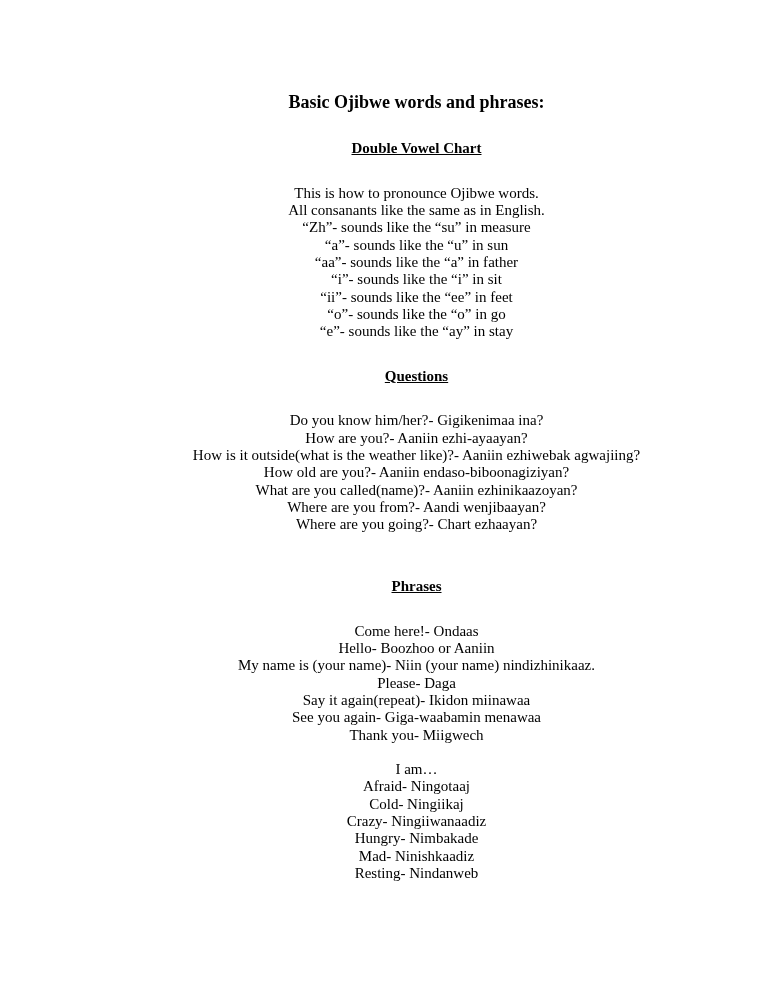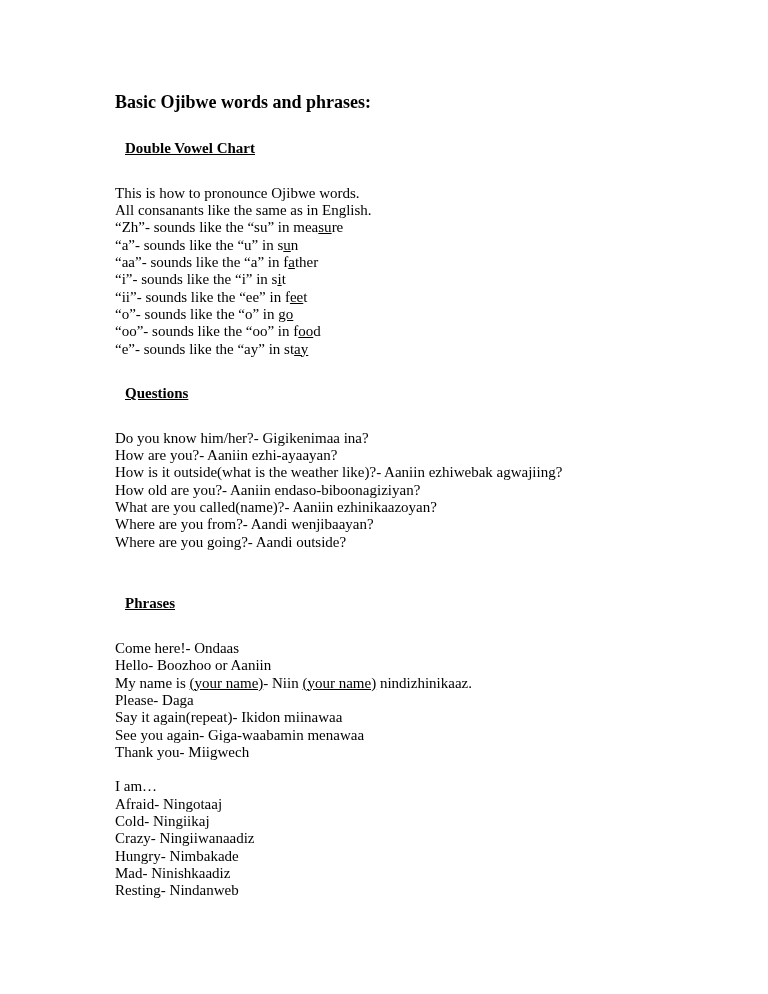--- a/index.html
+++ b/index.html
@@ -12,20 +12,21 @@
     width: 768px;
     height: 994px;
     background: #ffffff;
     color: #000000;
     box-sizing: border-box;
     padding: 92px 50px 16px 115px;
     font-family: "Liberation Serif", "DejaVu Serif", serif;
     font-size: 15px;
     line-height: 17.3px;
     overflow: hidden;
+    text-align: center;
   }
   .doc-title {
     margin: 0;
     font-size: 18px;
     font-weight: bold;
     line-height: 21px;
     white-space: nowrap;
   }
   .doc-heading {
     margin: 10px;
@@ -36,52 +37,50 @@
     white-space: nowrap;
   }
   .doc-line {
     margin: 0;
     white-space: nowrap;
   }
   .doc-blank {
     height: 17.3px;
   }
   .u {
-    text-decoration: underline;
   }
 </style>
 </head>
 <body>
 
 <div class="page">
   <h1 class="doc-title">Basic Ojibwe words and phrases:</h1>
   <div id="doc-body">
       <div class="doc-blank"></div>
       <h2 class="doc-heading"><span>Double Vowel Chart</span></h2>
       <div class="doc-blank"></div>
       <div class="doc-line"><span>This is how to pronounce Ojibwe words.</span></div>
       <div class="doc-line"><span>All consanants like the same as in English.</span></div>
       <div class="doc-line"><span>“Zh”- sounds like the “su” in mea</span><span class="u">su</span><span>re</span></div>
       <div class="doc-line"><span>“a”- sounds like the “u” in s</span><span class="u">u</span><span>n</span></div>
       <div class="doc-line"><span>“aa”- sounds like the “a” in f</span><span class="u">a</span><span>ther</span></div>
       <div class="doc-line"><span>“i”- sounds like the “i” in s</span><span class="u">i</span><span>t</span></div>
       <div class="doc-line"><span>“ii”- sounds like the “ee” in f</span><span class="u">ee</span><span>t</span></div>
       <div class="doc-line"><span>“o”- sounds like the “o” in </span><span class="u">go</span></div>
-      <div class="doc-line"><span>“oo”- sounds like the “oo” in f</span><span class="u">oo</span><span>d</span></div>
       <div class="doc-line"><span>“e”- sounds like the “ay” in st</span><span class="u">ay</span></div>
       <div class="doc-blank"></div>
       <h2 class="doc-heading"><span>Questions</span></h2>
       <div class="doc-blank"></div>
       <div class="doc-line"><span>Do you know him/her?- Gigikenimaa ina?</span></div>
       <div class="doc-line"><span>How are you?- Aaniin ezhi-ayaayan?</span></div>
       <div class="doc-line"><span>How is it outside(what is the weather like)?- Aaniin ezhiwebak agwajiing?</span></div>
       <div class="doc-line"><span>How old are you?- Aaniin endaso-biboonagiziyan?</span></div>
       <div class="doc-line"><span>What are you called(name)?- Aaniin ezhinikaazoyan?</span></div>
       <div class="doc-line"><span>Where are you from?- Aandi wenjibaayan?</span></div>
-      <div class="doc-line"><span>Where are you going?- Aandi outside?</span></div>
+      <div class="doc-line"><span>Where are you going?- Chart ezhaayan?</span></div>
       <div class="doc-blank"></div>
       <div class="doc-blank"></div>
       <h2 class="doc-heading"><span>Phrases</span></h2>
       <div class="doc-blank"></div>
       <div class="doc-line"><span>Come here!- Ondaas</span></div>
       <div class="doc-line"><span>Hello- Boozhoo or Aaniin</span></div>
       <div class="doc-line"><span>My name is </span><span class="u">(your name)</span><span>- Niin </span><span class="u">(your name)</span><span> nindizhinikaaz.</span></div>
       <div class="doc-line"><span>Please- Daga</span></div>
       <div class="doc-line"><span>Say it again(repeat)- Ikidon miinawaa</span></div>
       <div class="doc-line"><span>See you again- Giga-waabamin menawaa</span></div>

